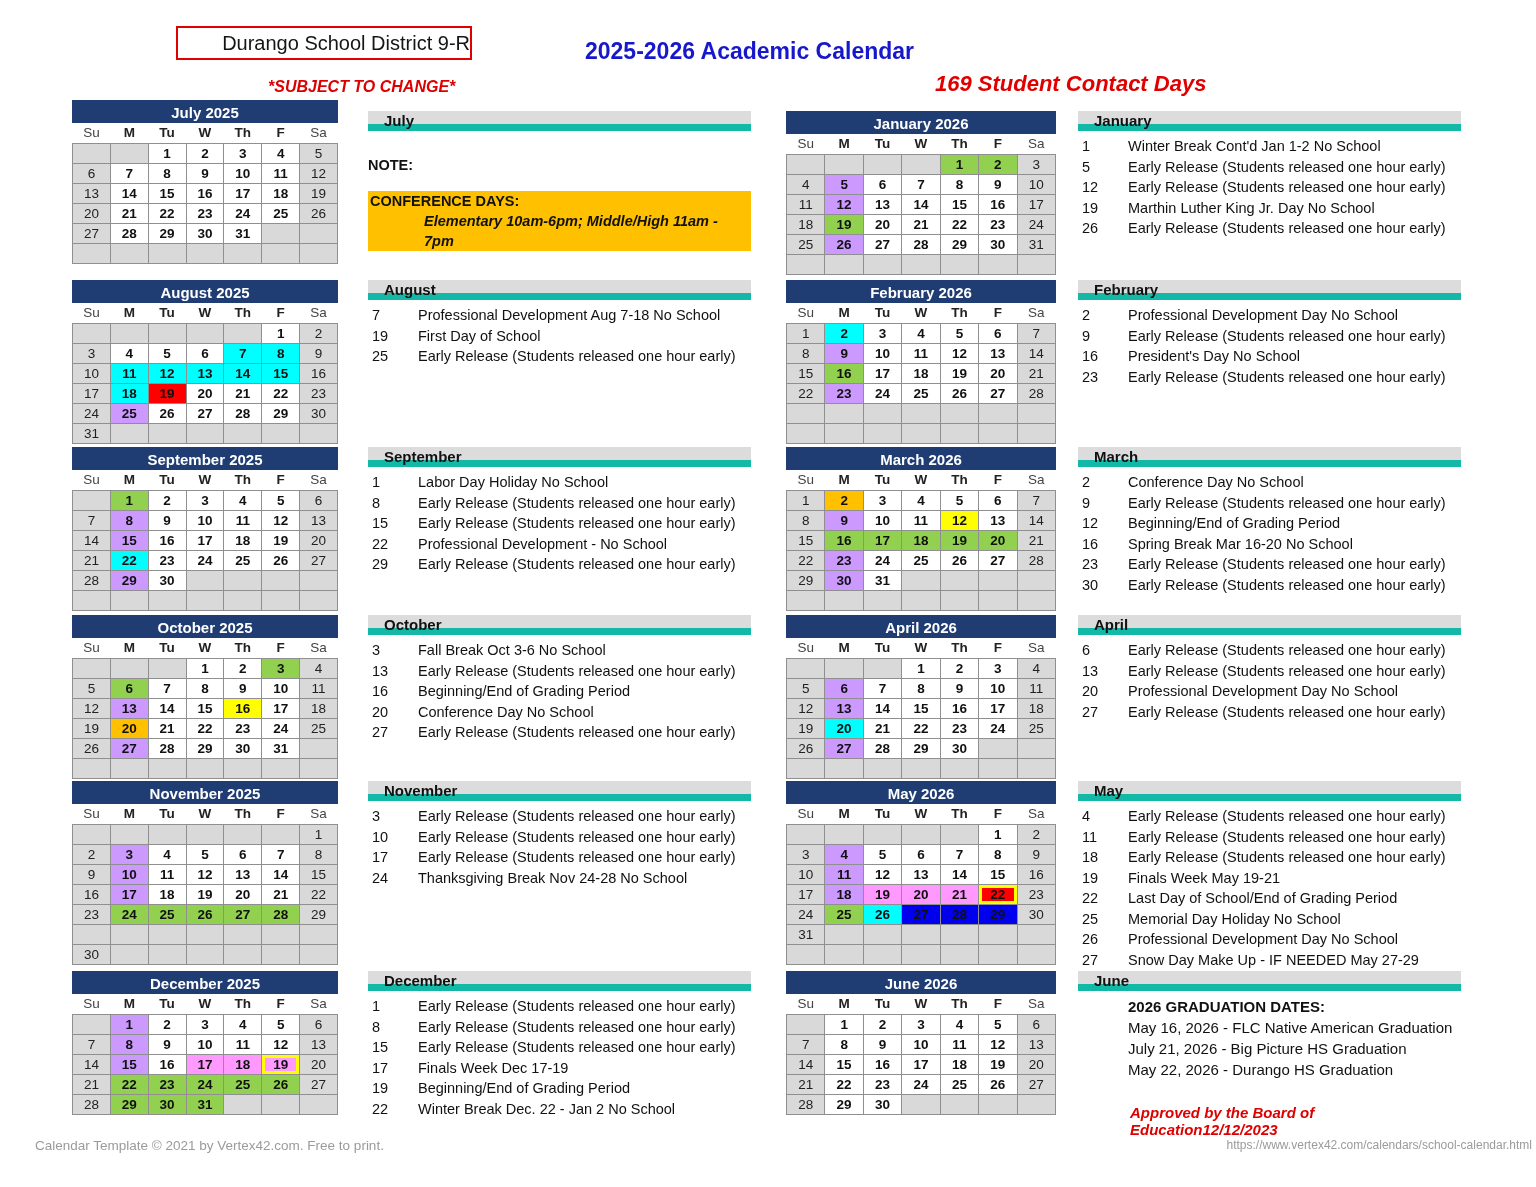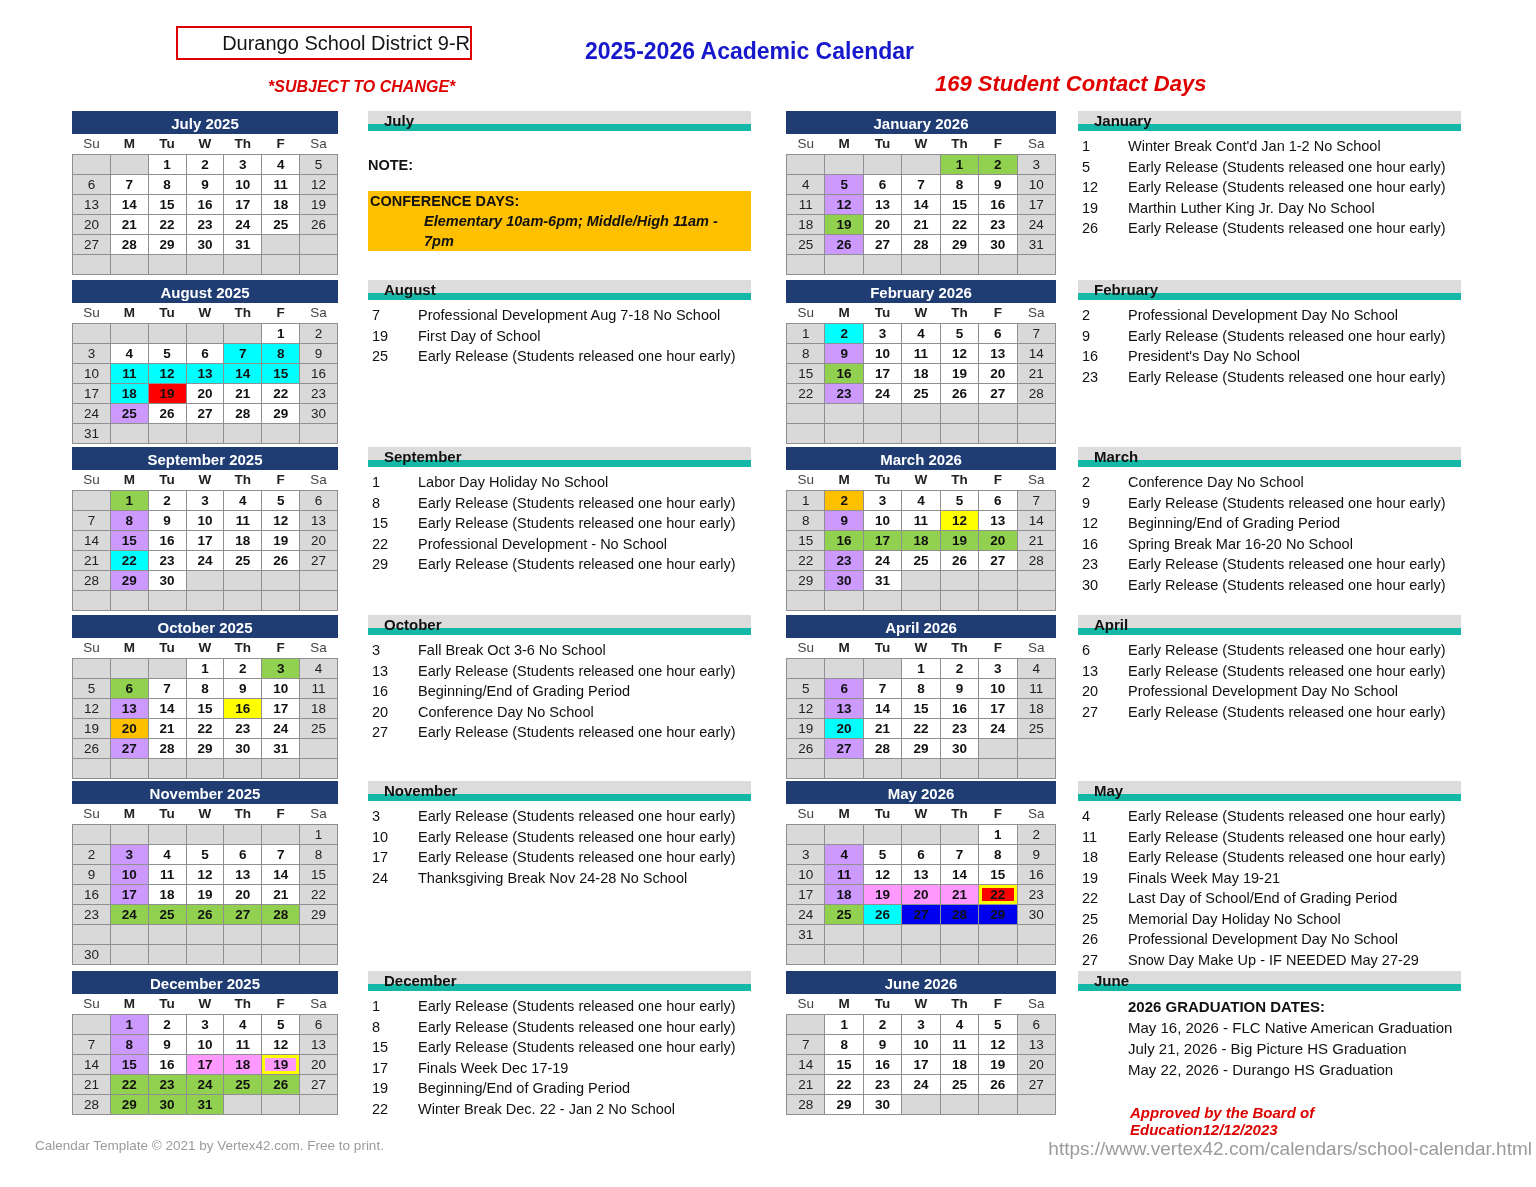--- a/index.html
+++ b/index.html
@@ -59,33 +59,33 @@
   .conf-block { background: #ffc000; }
   .conf-title { font-weight: bold; line-height: 20px; padding-left: 2px; }
   .conf-detail { font-weight: bold; font-style: italic; line-height: 20px; padding-left: 56px; }
   
   .june-extra { margin-top: 1px; }
   .grad-header { font-weight: bold; padding-left: 50px; line-height: 21px; font-size: 15px; }
   .grad-line { padding-left: 50px; line-height: 21px; font-size: 15px; }
   .approved { margin-top: 24px; padding-left: 52px; color: #dd0000; font-weight: bold; font-style: italic; font-size: 15px; }
   
   .footer-left  { position: absolute; left: 35px; top: 1138px; color: #9b9b9b; font-size: 13.5px; }
-  .footer-right { position: absolute; right: 4px; top: 1138px; color: #9b9b9b; font-size: 19px; }
+  .footer-right { position: absolute; right: 4px; top: 1138px; color: #9b9b9b; font-size: 12px; }
 </style>
 </head>
 <body>
 
 <div class="district-box">
   <span>Durango School District 9-R</span>
 </div>
 <div class="subject">*SUBJECT TO CHANGE*</div>
 <div class="main-title">2025-2026 Academic Calendar</div>
 <div class="contact-days">169 Student Contact Days</div>
 
-<div class="cal cal-left" style="top:111px">
+<div class="cal cal-left" style="top:100px">
     <div class="ctitle">July 2025</div>
     <table class="cgrid">
       <tbody>
         <tr>
           <td class="dh dhwe">Su</td>
           <td class="dh">M</td>
           <td class="dh">Tu</td>
           <td class="dh">W</td>
           <td class="dh">Th</td>
           <td class="dh">F</td>

